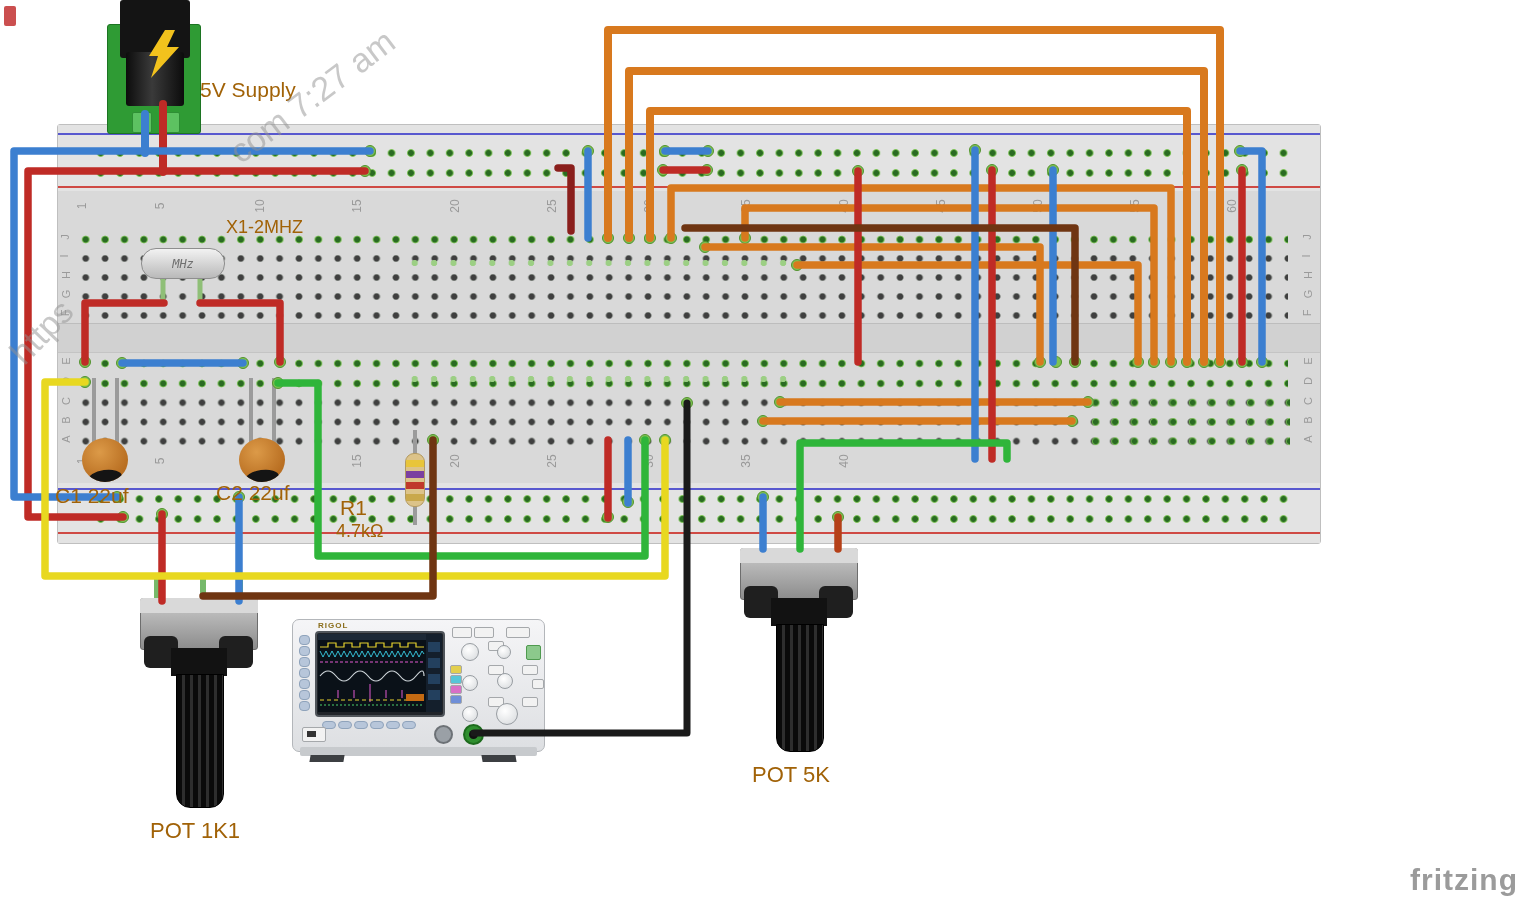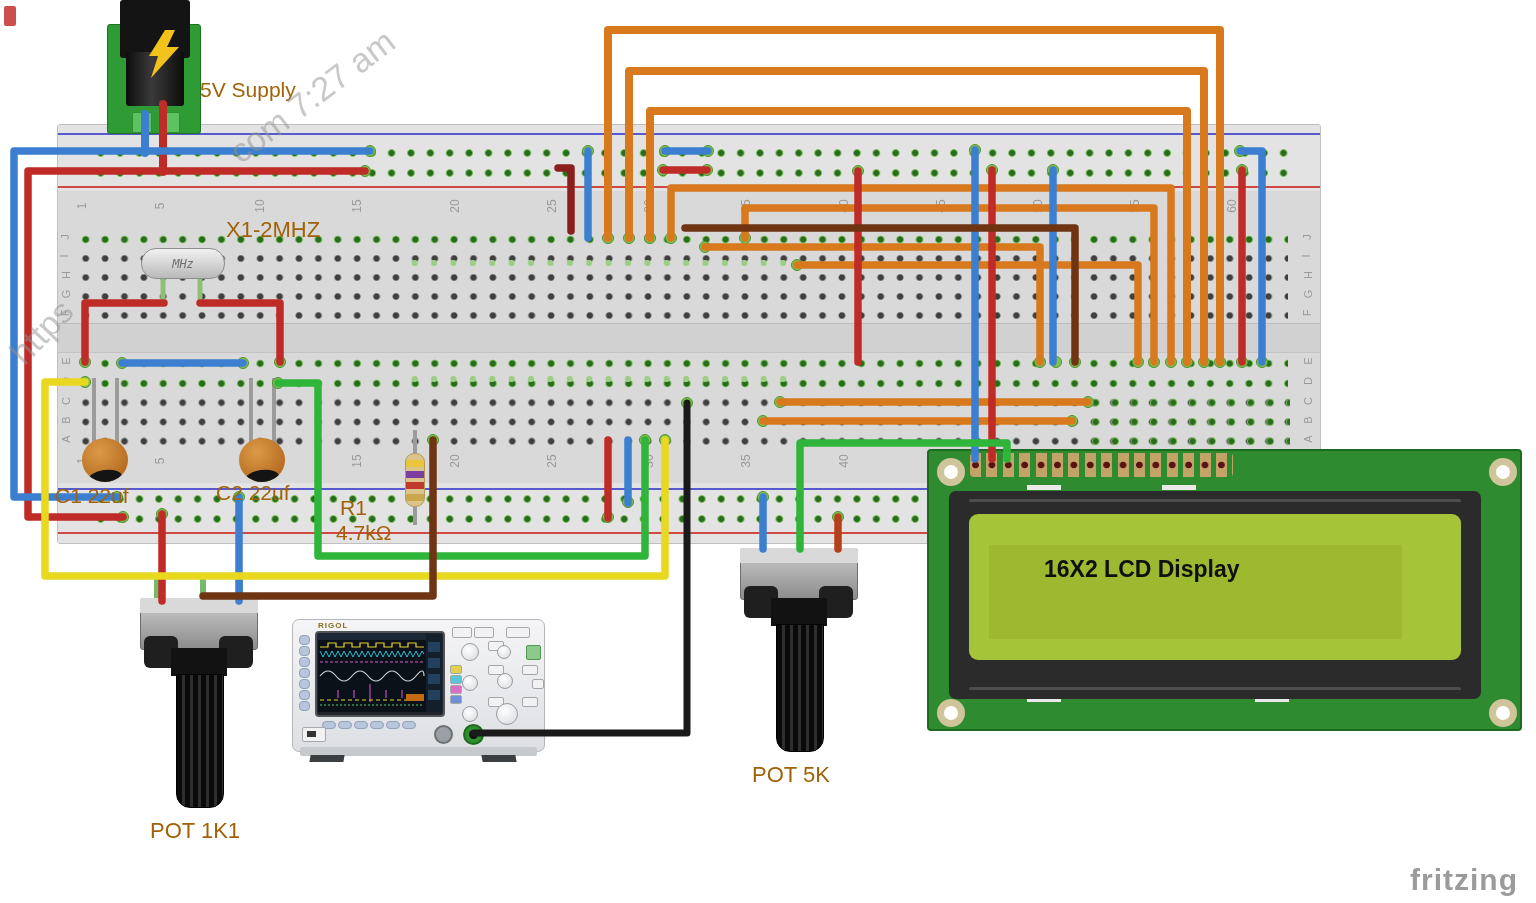--- a/index.html
+++ b/index.html
@@ -216,47 +216,20 @@
     <div class="pcb"></div>
     <div class="jack-top"></div>
     <div class="jack-body"></div>
     <svg style="position:absolute;left:40px;top:30px;" width="40" height="48" viewBox="0 0 40 48">
       <polygon points="20,0 4,26 13,26 6,48 34,17 22,17 30,0" fill="#f2c21d"></polygon>
     </svg>
     <div class="term" style="left:27px;top:112px;"></div>
     <div class="term" style="left:55px;top:112px;"></div>
   </div>
 
-  <div id="lcd">
-    <div class="pinstrip"></div>
-    <div class="pindots"></div>
-    <div class="hole" style="left:8px;top:7px;">
-        <i></i>
-      </div>
-    <div class="hole" style="left:560px;top:7px;">
-        <i></i>
-      </div>
-    <div class="hole" style="left:8px;top:248px;">
-        <i></i>
-      </div>
-    <div class="hole" style="left:560px;top:248px;">
-        <i></i>
-      </div>
-    <div class="notch" style="left:98px;top:34px;"></div>
-    <div class="notch" style="left:233px;top:34px;"></div>
-    <div class="notch" style="left:98px;top:246px;"></div>
-    <div class="notch" style="left:326px;top:246px;"></div>
-    <div id="bezel">
-      <div class="gl" style="top:8px;"></div>
-      <div class="gl" style="top:196px;"></div>
-    </div>
-    <div id="lcdscreen"></div>
-    <div id="chargrid"></div>
-    <div id="lcd-label">16X2 LCD Display</div>
-  </div>
 
   <div id="scope">
     <div class="sbody"></div>
     <div class="sbase"></div>
     <div class="foot" style="left:18px;transform:skewX(-10deg);"></div>
     <div class="foot" style="left:190px;transform:skewX(10deg);"></div>
     <span class="brand">RIGOL</span>
     <div class="screenbox">
       <svg width="124" height="78" viewBox="0 0 124 78" style="position:absolute;left:1px;top:1px;">
         <rect x="0" y="0" width="124" height="78" fill="#0a1118"></rect>
@@ -447,25 +420,25 @@
 
     <g stroke="#6f3512">
       <polyline class="wire" stroke-width="7.5" points="203,596 433,596 433,440"></polyline>
       <polyline class="wire" stroke-width="7.5" points="685,228 1075,228 1075,362"></polyline>
     </g>
 
     <polyline class="wire" stroke="#1a1a1a" stroke-width="7" points="474,733 687,733 687,403"></polyline>
   </svg>
 
   <div class="lbl" style="left:200px;top:78px;font-size:21px;">5V Supply</div>
-  <div class="lbl" style="left:226px;top:217px;font-size:22px;">X1-2MHZ</div>
+  <div class="lbl" style="left:226px;top:217px;font-size:18px;">X1-2MHZ</div>
   <div class="lbl" style="left:55px;top:484px;font-size:21px;">C1 22uf</div>
   <div class="lbl" style="left:216px;top:481px;font-size:21px;">C2 22uf</div>
   <div class="lbl" style="left:340px;top:496px;font-size:21px;">R1</div>
-  <div class="lbl" style="left:336px;top:521px;font-size:21px;">4.7kΩ</div>
+  <div class="lbl" style="left:336px;top:521px;font-size:18px;">4.7kΩ</div>
   <div class="lbl" style="left:150px;top:818px;font-size:22px;">POT 1K1</div>
   <div class="lbl" style="left:752px;top:762px;font-size:22px;">POT 5K</div>
 
   <div id="wm-redmark"></div>
   <div class="wm" style="left:2px;top:345px;transform:rotate(-46deg);">https</div>
   <div class="wm" style="left:222px;top:140px;transform:rotate(-37deg);">com 7:27 am</div>
   <div id="fritzing-logo">fritzing</div>
 
 </div>
 

